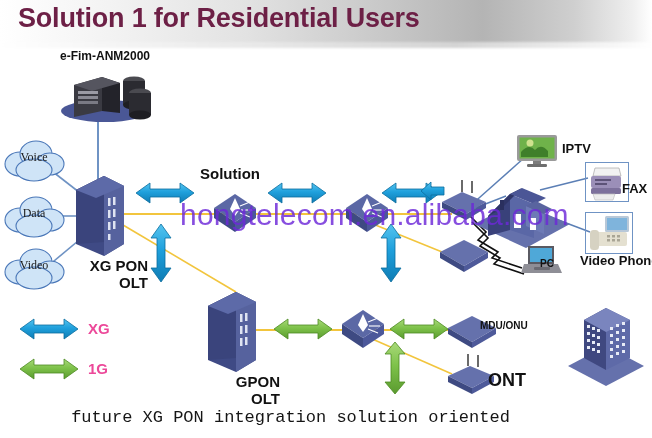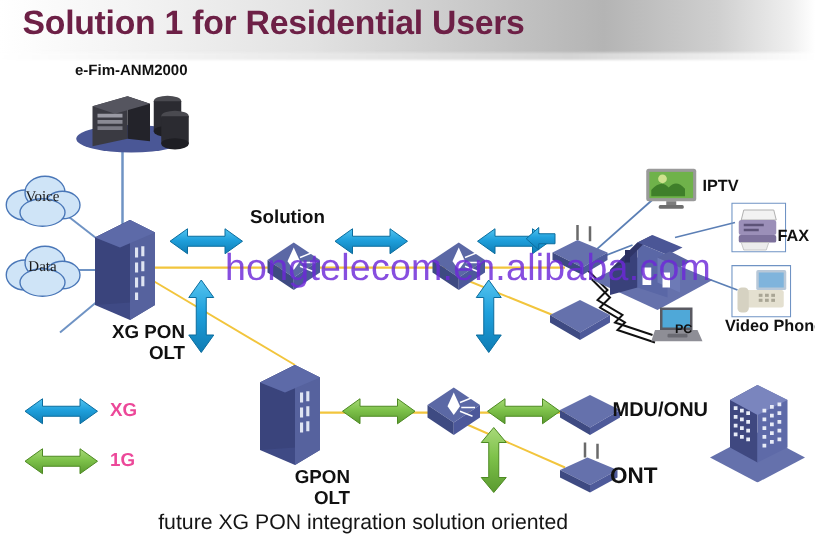--- a/index.html
+++ b/index.html
@@ -63,21 +63,21 @@
   .watermark {
     position:absolute; left:152px; top:198px;
     font-size:30px; color:#6d28d9; opacity:.82;
     font-family:"Liberation Sans", sans-serif; white-space:nowrap;
     letter-spacing:.2px; z-index:40; pointer-events:none;margin-left:28px;
   }
 
   
   .caption {
     position:absolute; left:0; top:408px; width:581px; text-align:center;
-    font-size:17px; color:#151515;
+    font-size:17px; color:#151515;font-family:Liberation Mono, monospace;
   }
 
   
   .legend-item { position:absolute; }
   .legend-label { position:absolute; font-size:15px; font-weight:bold; color:#ec4899; }
 </style>
 </head>
 <body>
 
 <div id="stage">
@@ -164,20 +164,31 @@
       <g fill="#cfe4f7" stroke="#4a77b8" stroke-width="1.1">
         <ellipse cx="18" cy="28" rx="15" ry="12"></ellipse>
         <ellipse cx="34" cy="18" rx="16" ry="13"></ellipse>
         <ellipse cx="48" cy="28" rx="14" ry="11"></ellipse>
         <ellipse cx="32" cy="34" rx="18" ry="11"></ellipse>
       </g>
     </svg>
     <div class="cloud-txt">Voice</div>
   </div>
 
+  <div class="cloud" style="left:2px; top:244px;">
+    <svg width="64" height="48">
+      <g fill="#cfe4f7" stroke="#4a77b8" stroke-width="1.1">
+        <ellipse cx="18" cy="28" rx="15" ry="12"></ellipse>
+        <ellipse cx="34" cy="18" rx="16" ry="13"></ellipse>
+        <ellipse cx="48" cy="28" rx="14" ry="11"></ellipse>
+        <ellipse cx="32" cy="34" rx="18" ry="11"></ellipse>
+      </g>
+    </svg>
+    <div class="cloud-txt">Video</div>
+  </div>
 
   <div class="olt" style="left:74px; top:172px;">
     <svg width="52" height="88">
       <polygon points="2,18 30,4 50,14 50,72 30,84 2,72" fill="#3f4a85"></polygon>
       <polygon points="2,18 30,4 30,70 2,72" fill="#3a447c"></polygon>
       <polygon points="30,4 50,14 50,72 30,84" fill="#56629e"></polygon>
       <polygon points="2,18 30,4 50,14 22,26" fill="#5d6aa8"></polygon>
       <g fill="#dfe4f2">
         <rect x="34" y="26" width="2.5" height="8"></rect>
         <rect x="39" y="25" width="2.5" height="8"></rect>
@@ -345,21 +356,21 @@
     </svg>
   </div>
 
   <div class="onubox" style="left:444px; top:310px;">
     <svg width="56" height="42">
       <polygon points="4,18 28,6 52,18 28,32" fill="#6571ac"></polygon>
       <polygon points="4,18 28,32 28,38 4,24" fill="#3e4a82"></polygon>
       <polygon points="52,18 28,32 28,38 52,24" fill="#4e5a9a"></polygon>
     </svg>
   </div>
-  <div class="lbl" style="left:490px; top:320px; font-size:16px;">MDU/ONU</div>
+  <div class="lbl" style="left:480px; top:320px; font-size:10px;">MDU/ONU</div>
 
   <div class="onubox" style="left:444px; top:352px;">
     <svg width="56" height="46">
       <line x1="24" y1="2" x2="24" y2="14" stroke="#6a6a6a" stroke-width="2"></line>
       <line x1="34" y1="3" x2="34" y2="15" stroke="#6a6a6a" stroke-width="2"></line>
       <polygon points="4,24 26,14 50,24 28,36" fill="#6571ac"></polygon>
       <polygon points="4,24 28,36 28,42 4,30" fill="#3e4a82"></polygon>
       <polygon points="50,24 28,36 28,42 50,30" fill="#4e5a9a"></polygon>
     </svg>
   </div>

